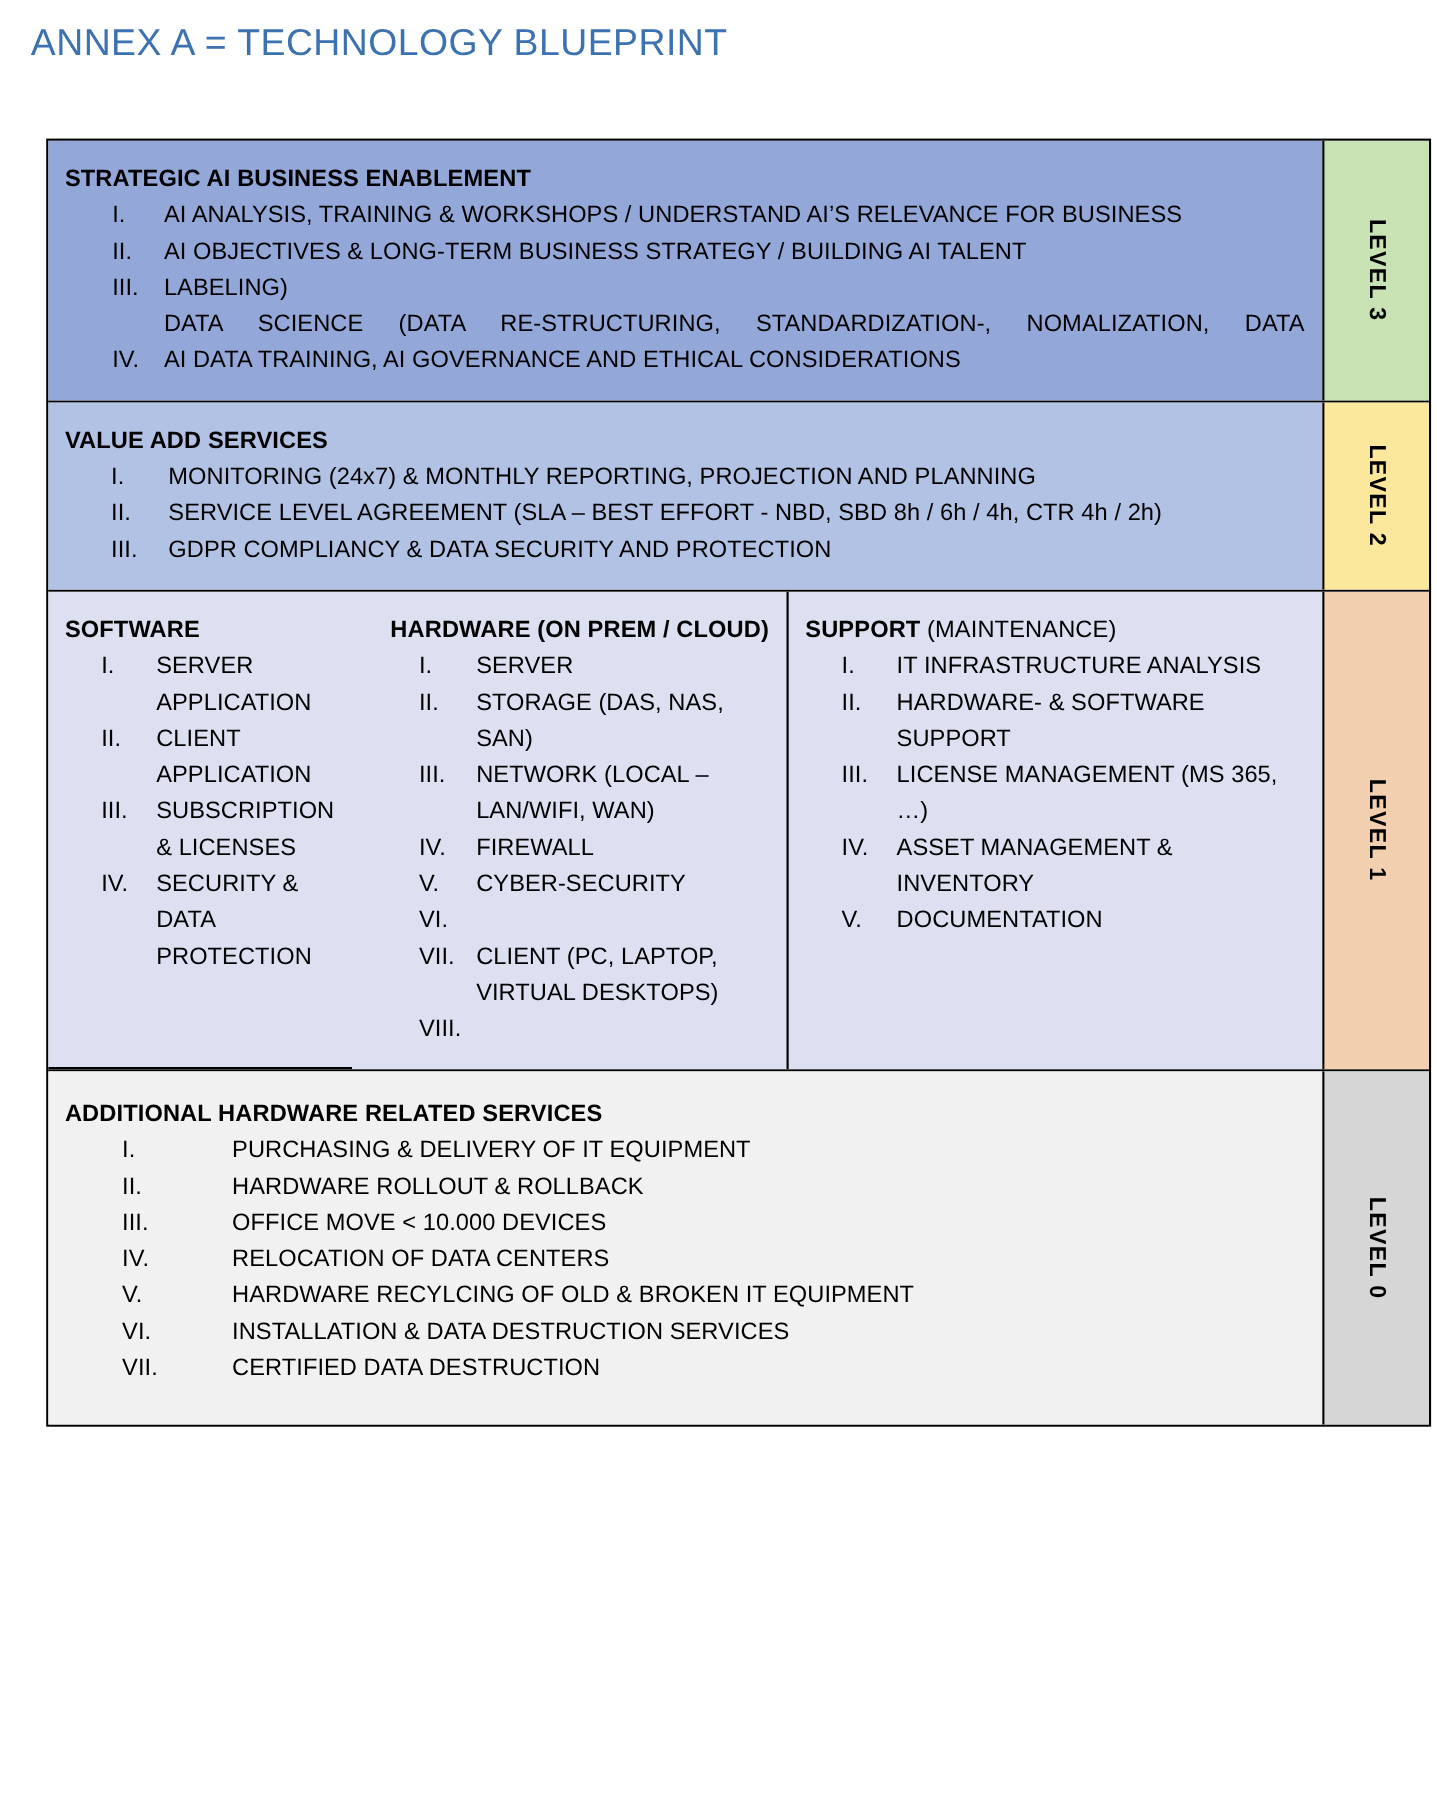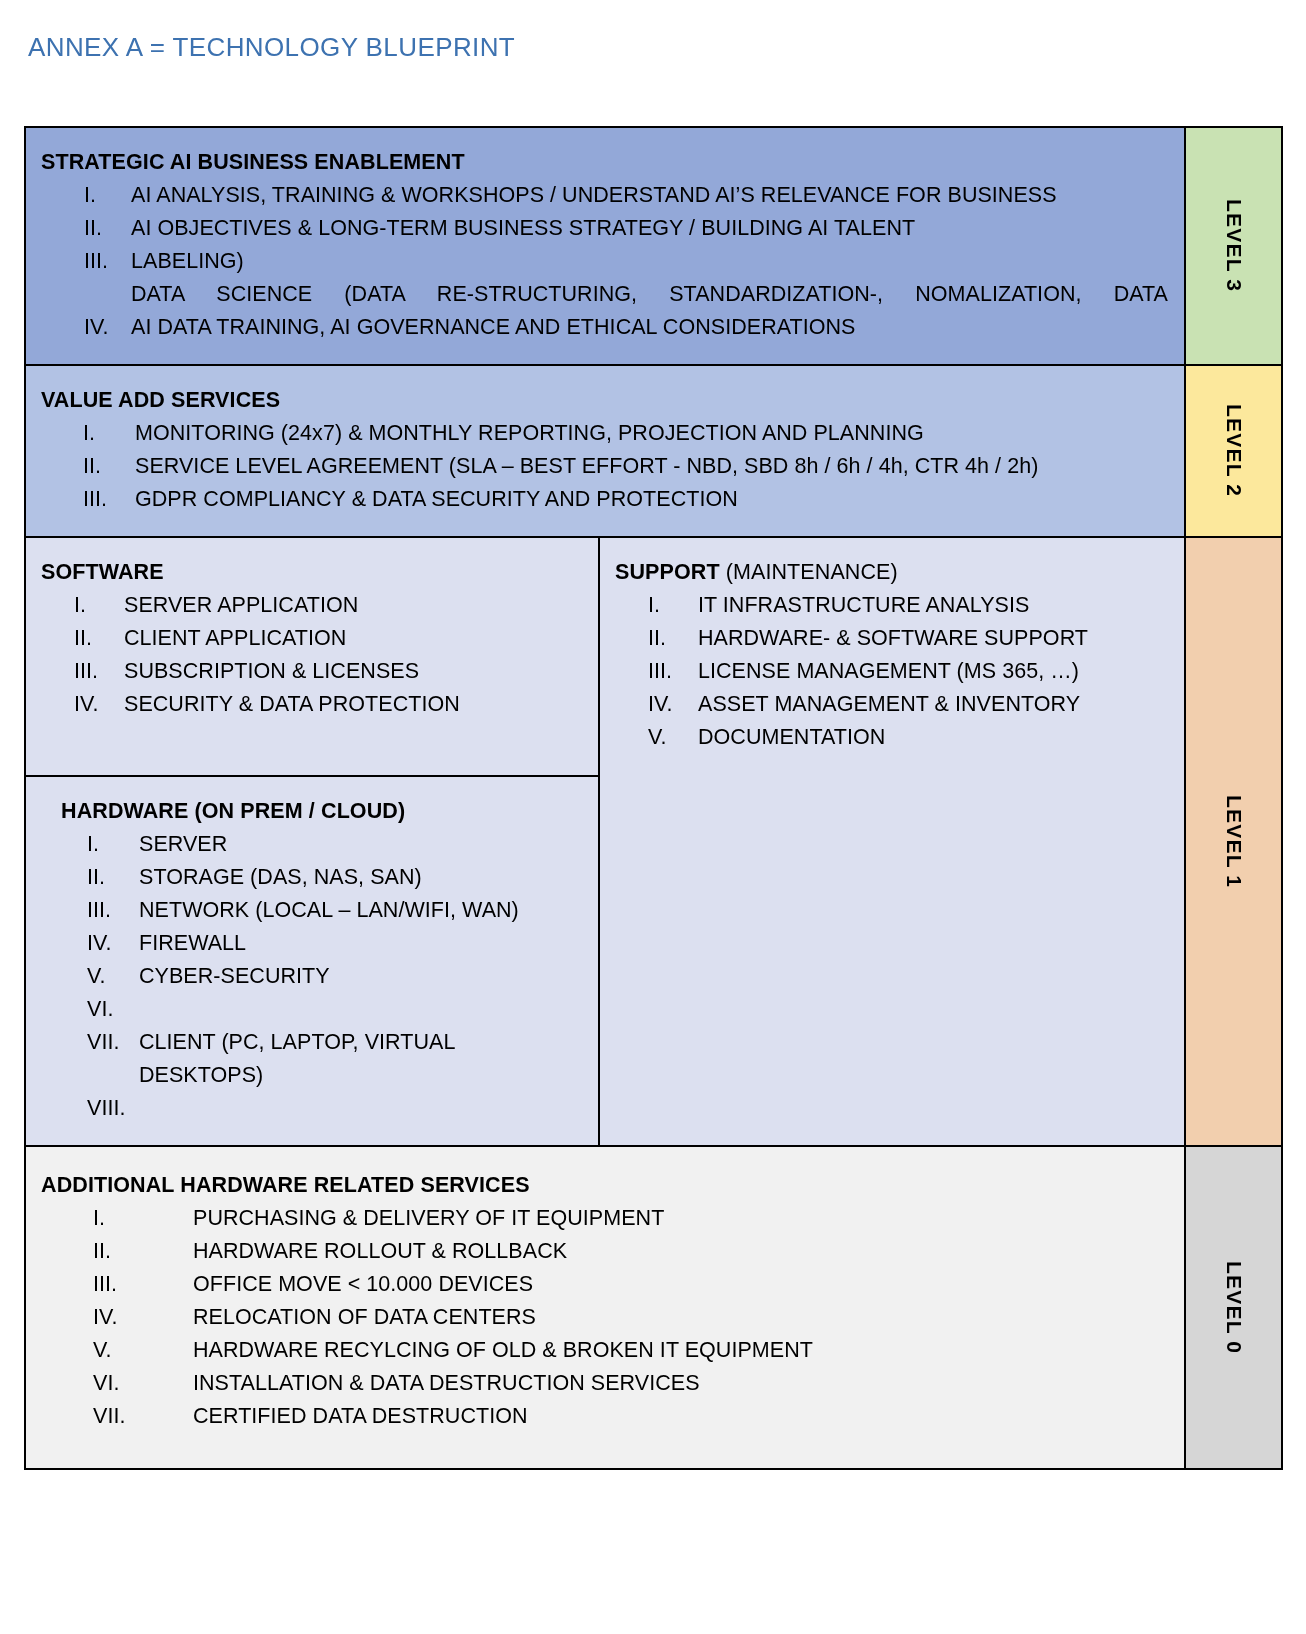--- a/index.html
+++ b/index.html
@@ -18,32 +18,32 @@
   .page {
     position: relative;
     width: 1306px;
     height: 1634px;
     box-sizing: border-box;
   }
 
   .doc-title {
     position: absolute;
     left: 28px;
-    top: 32px;
-    font-size: 26px;
+    top: 20px;
+    font-size: 34px;
     letter-spacing: 0.4px;
     color: #3d72b0;
     font-weight: 400;
     white-space: nowrap;
   }
 
   
   .blueprint {
     position: absolute;
-    left: 24px;
+    left: 42px;
     top: 126px;
     width: 1259px;
     border: 2px solid #000000;
     box-sizing: border-box;
     display: flex;
     flex-direction: column;
   }
 
   .row {
     display: flex;
@@ -146,21 +146,20 @@
   
   .mid-split {
     display: flex;
     align-items: stretch;
   }
   .mid-left {
     flex: 0 0 574px;
     box-sizing: border-box;
     border-right: 2px solid #000;
     display: flex;
-    flex-direction: column;
   }
   .mid-left .sub-top { border-bottom: 2px solid #000; }
   .mid-right {
     flex: 1 1 auto;
     box-sizing: border-box;
   }
 
   .sub-software { min-height: 239px; }
   .sub-hardware { min-height: 345px; margin-left: 20px; }
 </style>

